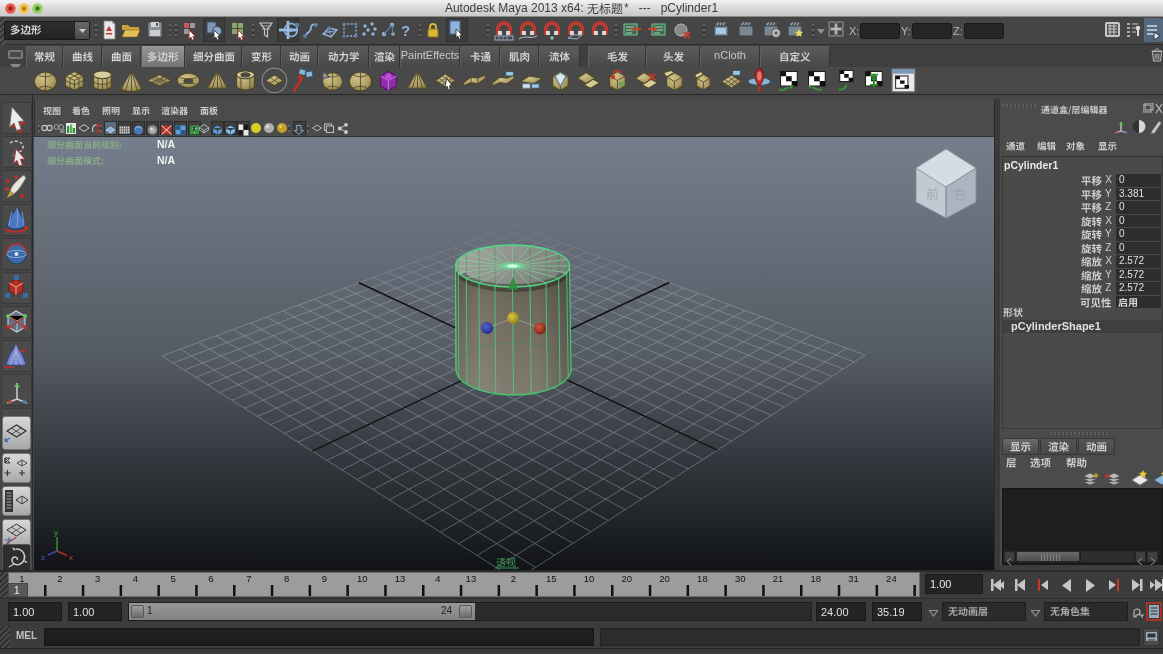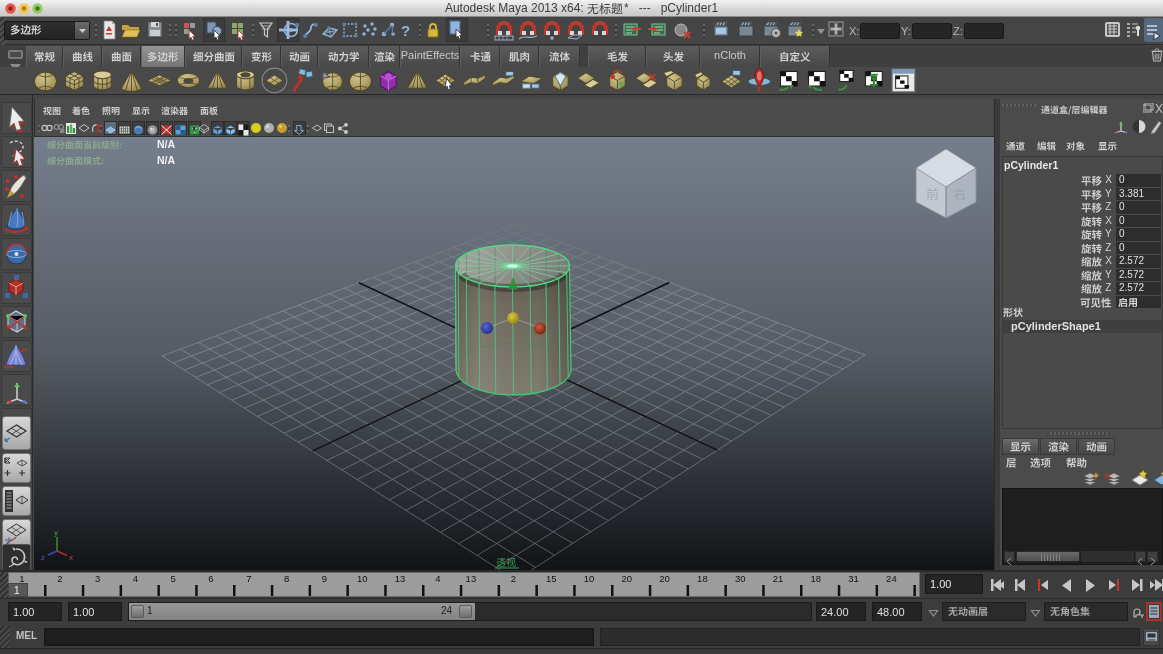--- a/index.html
+++ b/index.html
@@ -1073,21 +1073,21 @@
 <div style="position:absolute;left:128px;top:602px;width:684px;height:19px;background:#2b2b2b;border:1px solid #1e1e1e;"></div>
 <div style="position:absolute;left:129px;top:603px;width:346px;height:17px;background:linear-gradient(180deg,#979797,#838383);"></div>
 <div style="position:absolute;left:131px;top:605px;width:13px;height:13px;background:linear-gradient(180deg,#9e9e9e,#6e6e6e);border:1px solid #5a5a5a;border-radius:2px;"></div>
 <div style="position:absolute;left:147px;top:605px;width:14px;height:14px;font:10px 'Liberation Sans',sans-serif;color:#1e1e1e;">1</div>
 <div style="position:absolute;left:441px;top:605px;width:22px;height:14px;font:10px 'Liberation Sans',sans-serif;color:#1e1e1e;">24</div>
 <div style="position:absolute;left:459px;top:605px;width:13px;height:13px;background:linear-gradient(180deg,#9e9e9e,#6e6e6e);border:1px solid #5a5a5a;border-radius:2px;"></div>
 <div style="position:absolute;left:816px;top:602px;width:50px;height:19px;background:#242424;border:1px solid #1a1a1a;">
     <div style="position:absolute;left:4px;top:3px;font:11px 'Liberation Sans',sans-serif;color:#e0e0e0;">24.00</div>
   </div>
 <div style="position:absolute;left:872px;top:602px;width:50px;height:19px;background:#242424;border:1px solid #1a1a1a;">
-    <div style="position:absolute;left:4px;top:3px;font:11px 'Liberation Sans',sans-serif;color:#e0e0e0;">48.00</div>
+    <div style="position:absolute;left:4px;top:3px;font:11px 'Liberation Sans',sans-serif;color:#e0e0e0;">35.19</div>
   </div>
 <svg style="position:absolute;left:928px;top:609px;" width="11" height="9">
     <path d="M1.5 1.5 h8 l-4 5.5 z" fill="none" stroke="#909090" stroke-width="1.2"></path>
   </svg>
 <div style="position:absolute;left:942px;top:602px;width:84px;height:19px;background:#2b2b2b;border:1px solid #1e1e1e;">
     <div style="position:absolute;left:5px;top:2px;"><svg width="41.0" height="12.5" style="display:inline-block;vertical-align:top;">
         <path transform="translate(0.0 10.2) scale(0.0100 -0.0100)" fill="#a8a8a8" d="M106 787V670H420C418 614 415 557 408 501H46V383H386C344 231 250 96 29 12C60 -13 93 -57 110 -88C351 11 456 173 503 353V95C503 -26 536 -65 663 -65C688 -65 786 -65 812 -65C922 -65 956 -19 970 152C936 160 881 181 855 202C849 73 843 53 802 53C779 53 699 53 680 53C637 53 630 58 630 97V383H960V501H530C537 557 540 614 543 670H905V787Z M1081 772V667H1474V772ZM1090 20 1091 22V19C1120 38 1163 52 1412 117L1423 70L1519 100C1498 65 1473 32 1443 3C1473 -16 1513 -59 1532 -88C1674 53 1716 264 1730 517H1833C1824 203 1814 81 1792 53C1781 40 1772 37 1755 37C1733 37 1691 37 1643 41C1663 8 1677 -42 1679 -76C1731 -78 1782 -78 1814 -73C1849 -66 1872 -56 1897 -21C1931 25 1941 172 1951 578C1951 593 1952 632 1952 632H1734L1736 832H1617L1616 632H1504V517H1612C1605 358 1584 220 1525 111C1507 180 1468 286 1432 367L1335 341C1351 303 1367 260 1381 217L1211 177C1243 255 1274 345 1295 431H1492V540H1048V431H1172C1150 325 1115 223 1102 193C1086 156 1072 133 1052 127C1066 97 1084 42 1090 20Z M2063 790V678H2940V790ZM2261 597V141H2738V597ZM2359 324H2445V239H2359ZM2548 324H2635V239H2548ZM2359 500H2445V415H2359ZM2548 500H2635V415H2548ZM2075 531V-42H2805V-87H2926V535H2805V70H2198V531Z M3309 458V355H3878V458ZM3235 706H3781V622H3235ZM3114 807V511C3114 354 3107 127 3021 -27C3051 -38 3105 -67 3129 -87C3221 79 3235 339 3235 512V520H3902V807ZM3681 136 3729 56 3444 38C3480 81 3515 130 3545 179H3787ZM3311 -86C3350 -72 3405 -67 3781 -37C3793 -61 3804 -83 3812 -101L3926 -49C3896 10 3834 108 3787 179H3946V283H3254V179H3398C3369 124 3336 77 3323 62C3304 39 3286 23 3268 19C3282 -11 3304 -64 3311 -86Z"></path>
       </svg></div>
   </div>
 <svg style="position:absolute;left:1030px;top:609px;" width="11" height="9">

